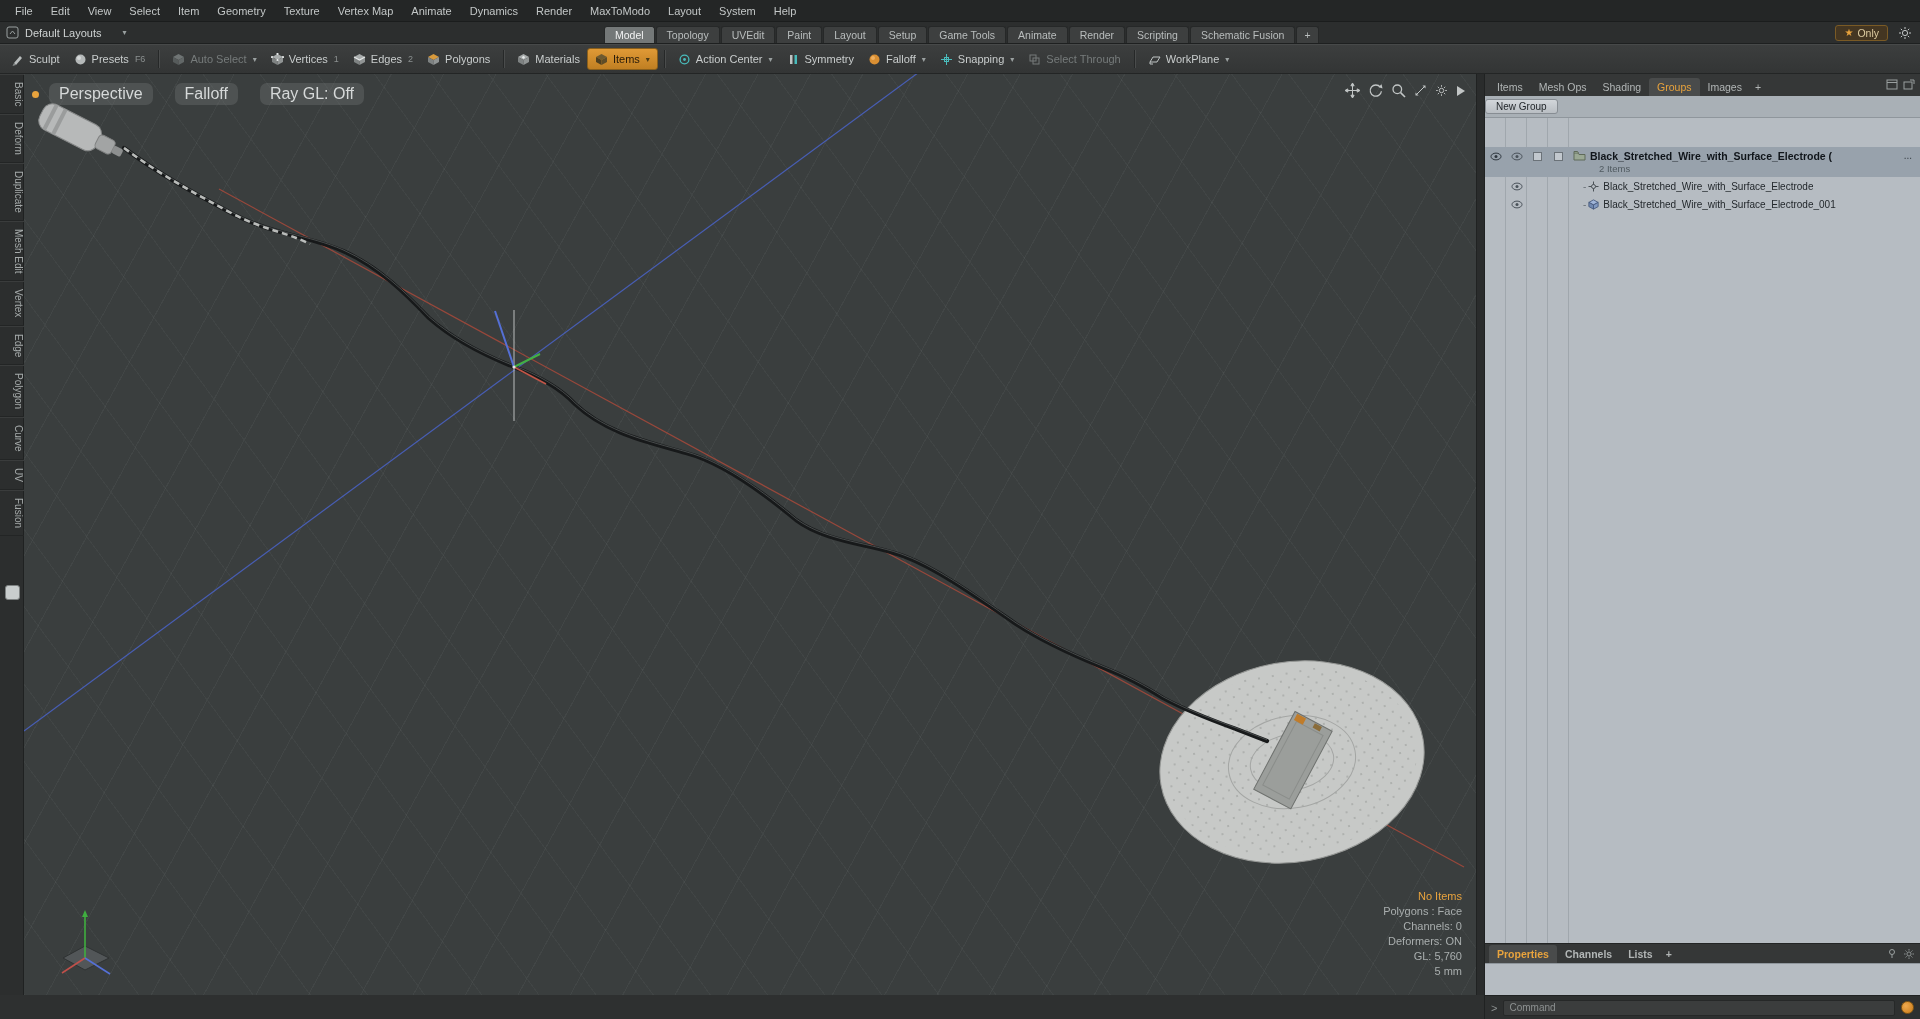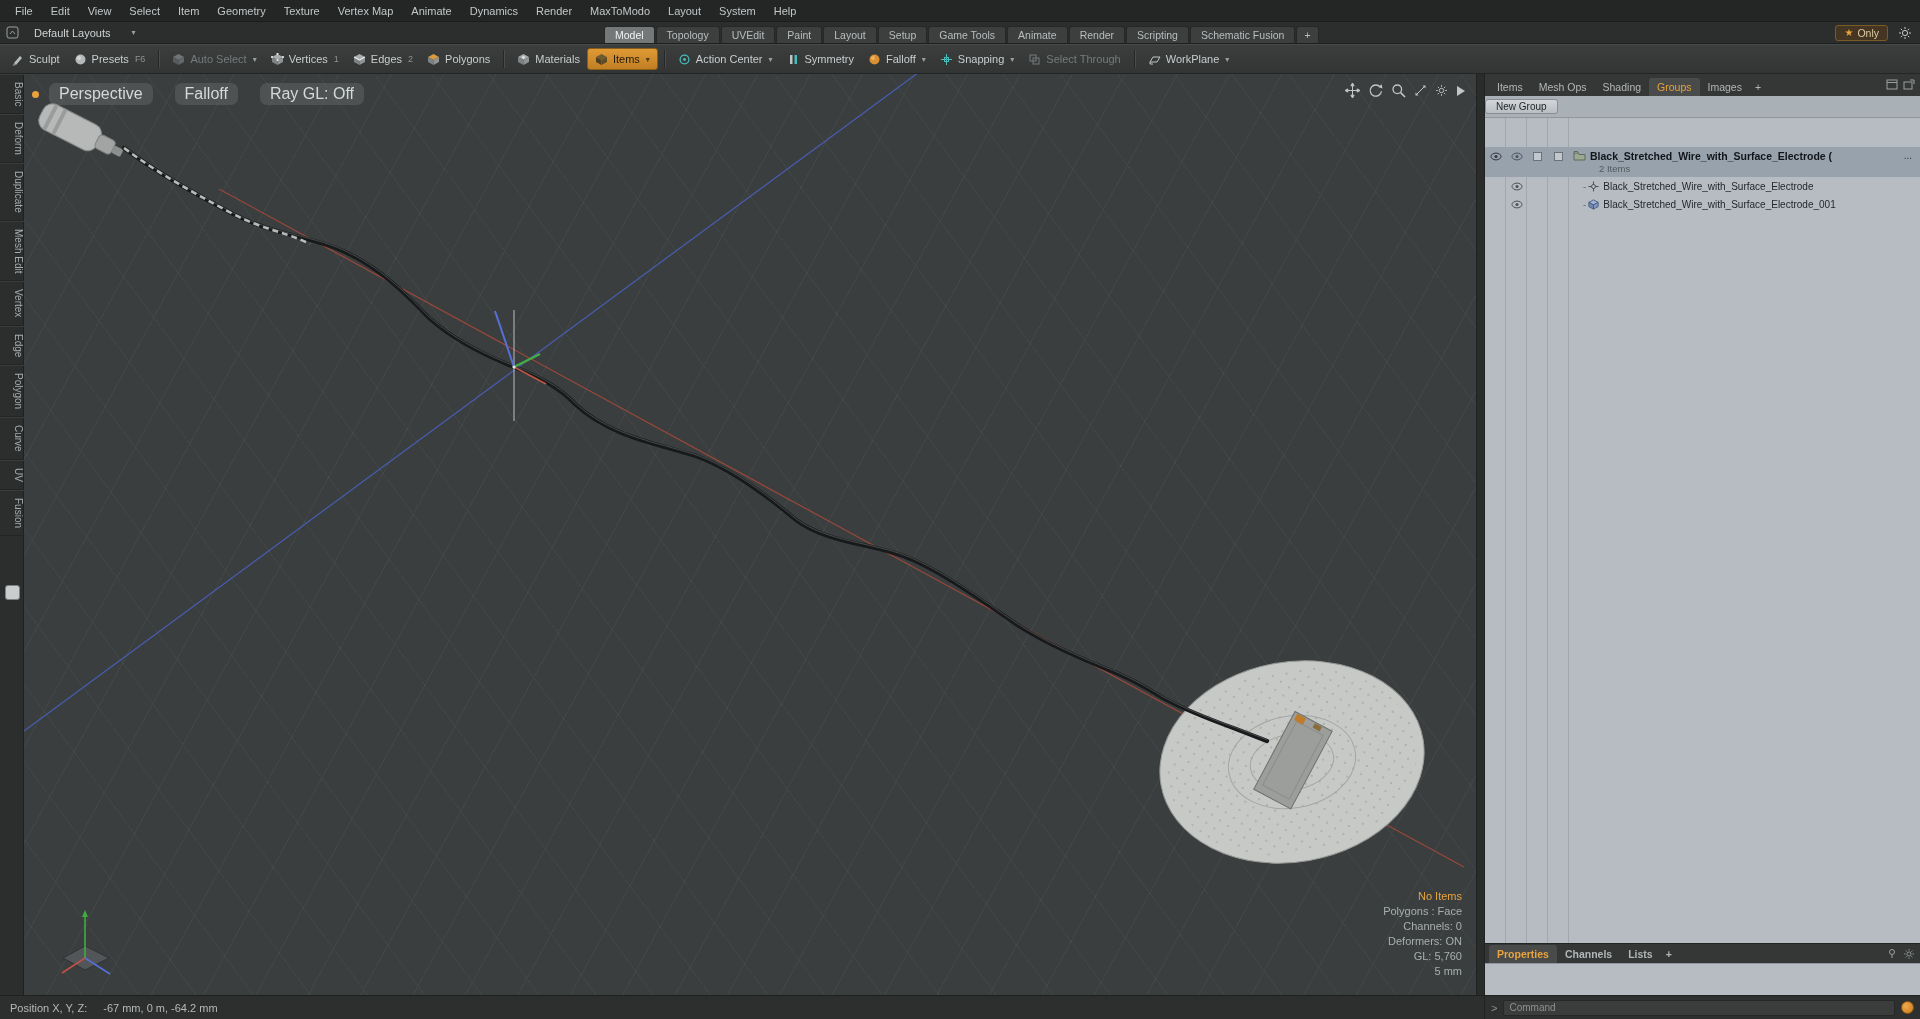--- a/index.html
+++ b/index.html
@@ -9,21 +9,21 @@
 
   
   .menubar{position:absolute;left:0;top:0;right:0;height:22px;background:#242626;
            border-bottom:1px solid #1b1d1d;display:flex;align-items:center;padding-left:6px;}
   .menu-item{padding:0 9px;font-size:11px;color:#c3c7c7;cursor:default;}
 
   
   .layoutbar{position:absolute;left:0;top:22px;right:0;height:22px;background:#2c2e2e;
              border-bottom:1px solid #1e2020;}
   .lb-left{position:absolute;left:6px;top:0;height:100%;display:flex;align-items:center;gap:6px;}
-  .lb-preset{font-size:11px;color:#cfd3d3;display:flex;align-items:center;gap:20px;margin-left:9px;}
+  .lb-preset{font-size:11px;color:#cfd3d3;display:flex;align-items:center;gap:20px;}
   .lb-tabs{position:absolute;left:604px;bottom:0;display:flex;align-items:flex-end;}
   .lb-tab{padding:2px 10px;font-size:10.5px;background:#3d3f3f;color:#b9bdbd;
           border:1px solid #262828;border-bottom:none;border-radius:3px 3px 0 0;margin-right:1px;}
   .lb-tab.active{background:#747878;color:#f2f2f2;}
   .lb-tab.add{padding:2px 7px;}
   .lb-right{position:absolute;right:8px;top:0;height:100%;display:flex;align-items:center;gap:10px;}
   .only-chip{display:flex;align-items:center;gap:4px;background:#46false;background:#463privileges;}
   .only-chip{display:flex;align-items:center;gap:4px;background:#443622;border:1px solid #7a5a25;
              border-radius:3px;padding:1px 8px;font-size:10.5px;color:#dcc染;color:#dccba0;}
   .only-star{color:#e8a33d;font-size:10px;}
@@ -412,24 +412,20 @@
       <div>Polygons : Face</div>
       <div>Channels: 0</div>
       <div>Deformers: ON</div>
       <div>GL: 5,760</div>
       <div>5 mm</div>
     </div>
   </div>
 
   <div class="gutter"></div>
 
-  <div class="statusbar">
-    <span>Position X, Y, Z:</span>
-    <span class="sv">-67 mm, 0 m, -64.2 mm</span>
-  </div>
 
   <div class="right-panel">
 
     <div class="rp-tabs">
       <span class="rp-tab">Items</span>
       <span class="rp-tab">Mesh Ops</span>
       <span class="rp-tab">Shading</span>
       <span class="rp-tab active">Groups</span>
       <span class="rp-tab">Images</span>
       <span class="rp-tab add">+</span>

